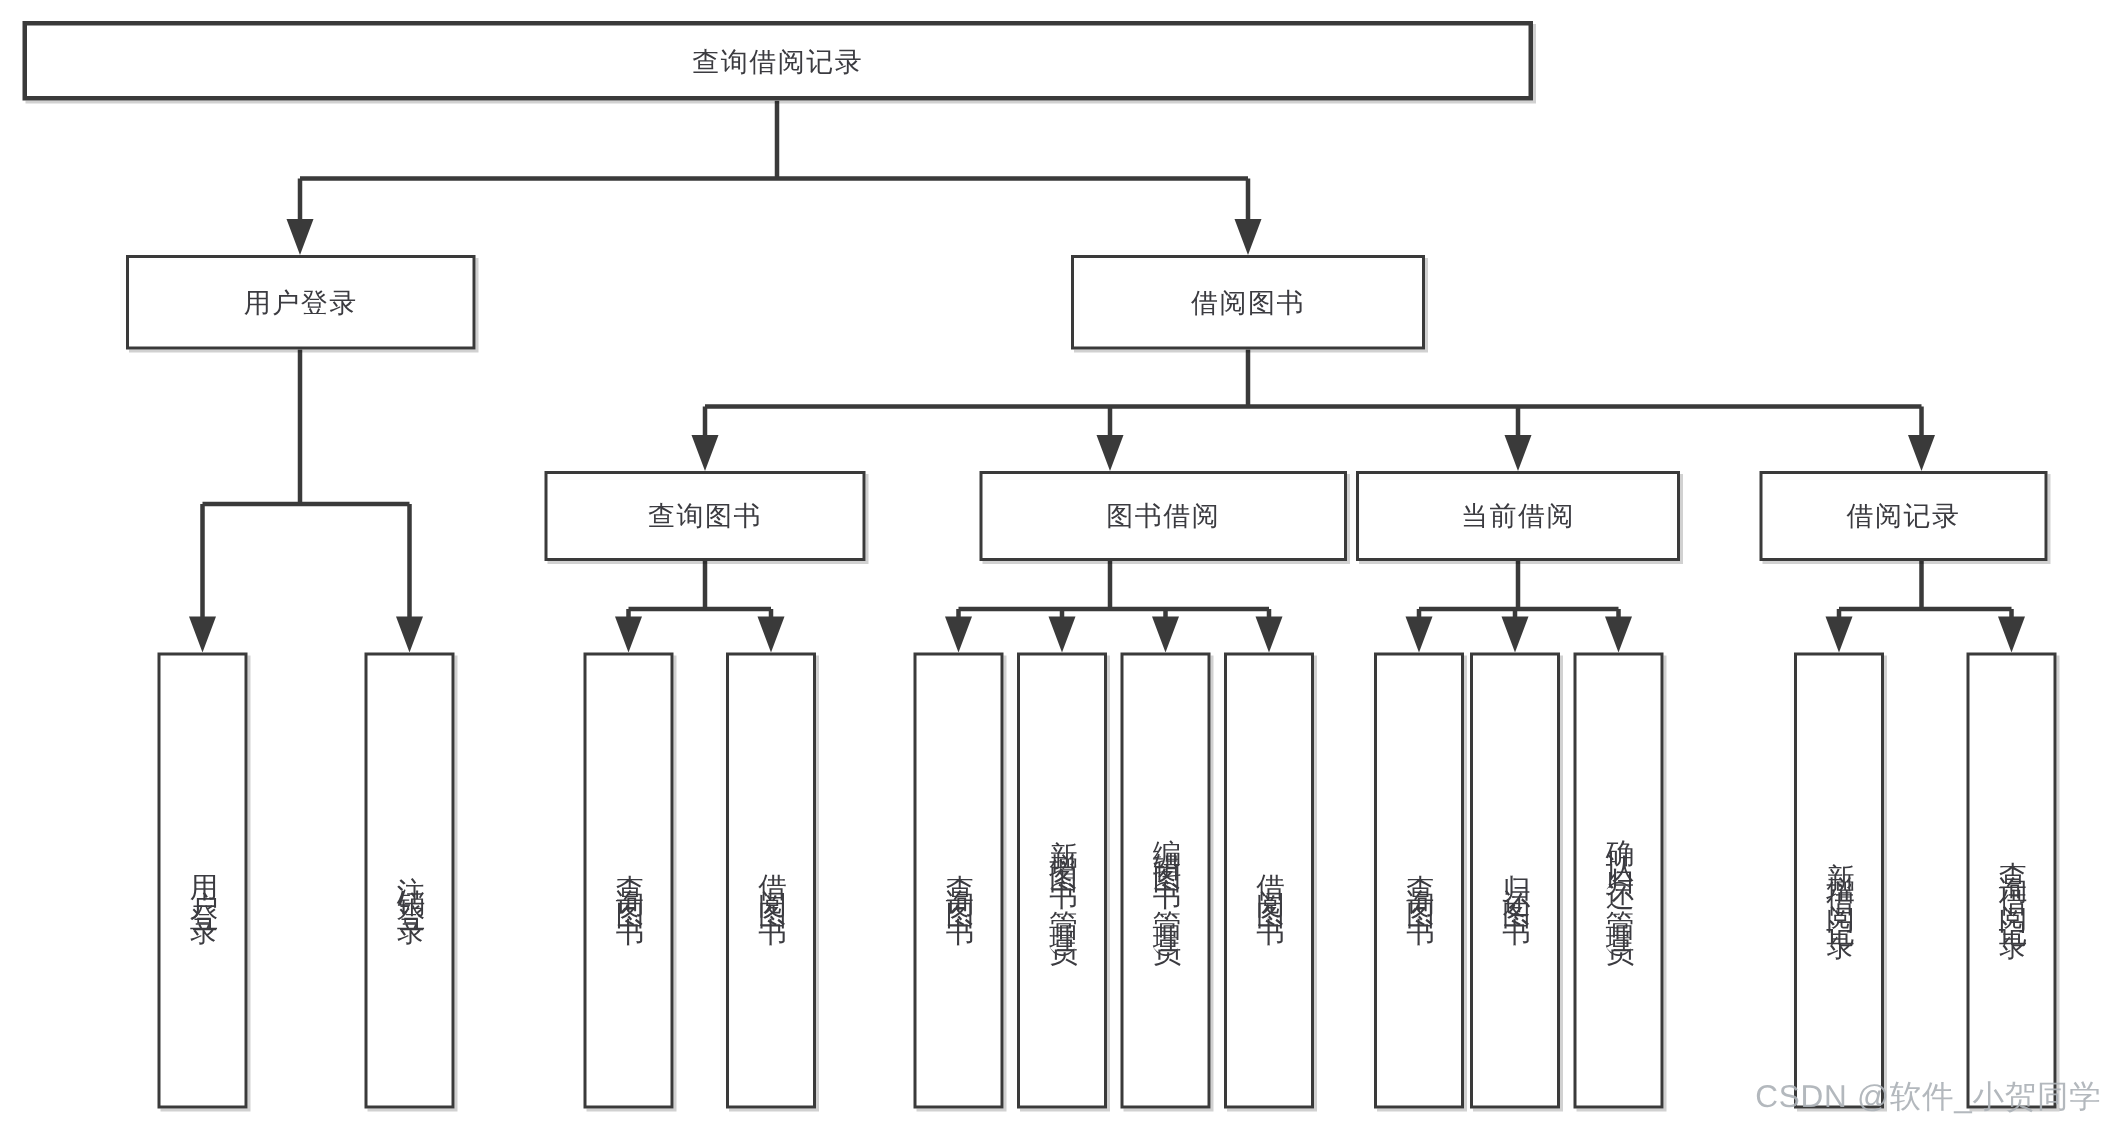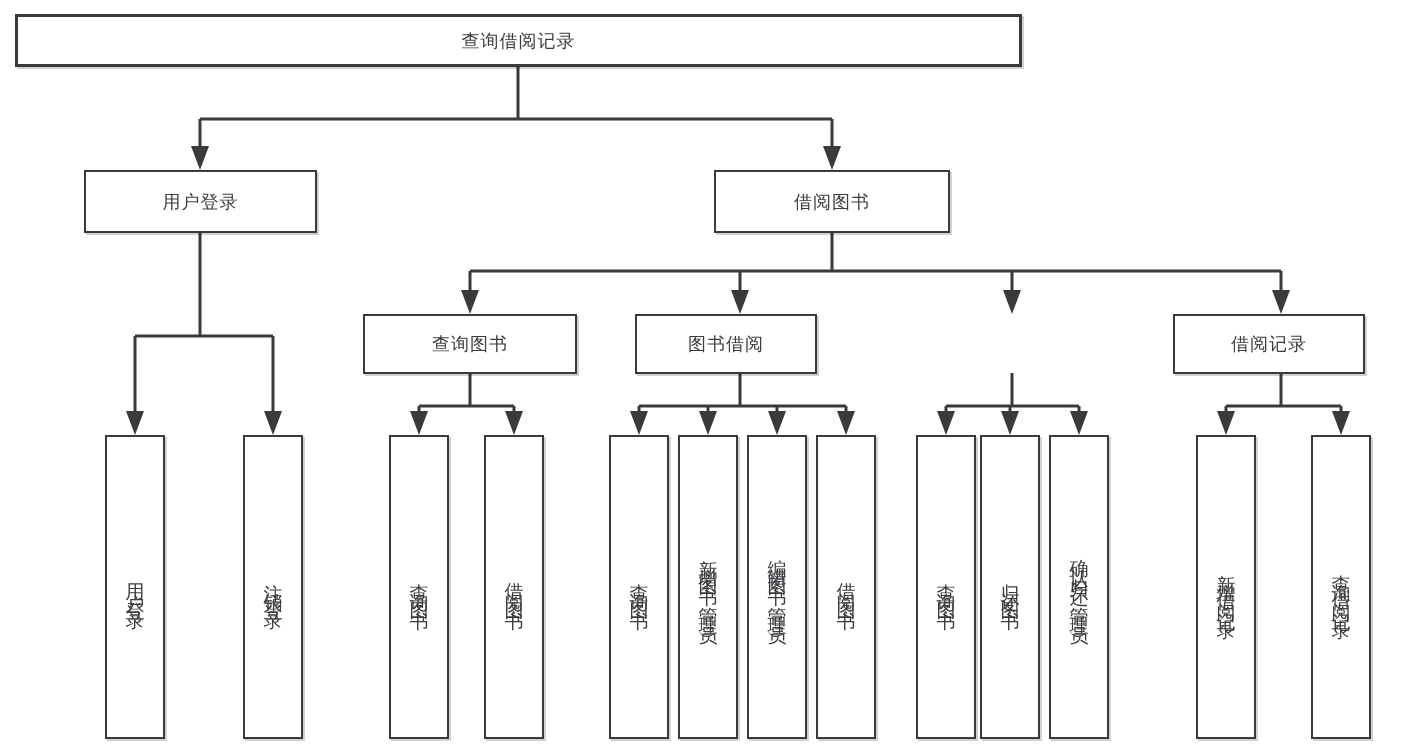--- a/index.html
+++ b/index.html
@@ -90,22 +90,25 @@
   <div class="node" style="left:84px;top:170px;width:233px;height:63px">
     <span class="hlabel">用户登录</span>
   </div>
   <div class="node" style="left:714px;top:170px;width:236px;height:63px">
     <span class="hlabel">借阅图书</span>
   </div>
 
   <div class="node" style="left:363px;top:314px;width:214px;height:60px">
     <span class="hlabel">查询图书</span>
   </div>
-  <div class="node" style="left:635px;top:314px;width:182px;height:60px">
+  <div class="node" style="left:653px;top:314px;width:245px;height:60px">
     <span class="hlabel">图书借阅</span>
+  </div>
+  <div class="node" style="left:904px;top:314px;width:216px;height:60px">
+    <span class="hlabel">当前借阅</span>
   </div>
   <div class="node" style="left:1173px;top:314px;width:192px;height:60px">
     <span class="hlabel">借阅记录</span>
   </div>
 
   <div class="node" style="left:105px;top:435px;width:60px;height:304px">
     <span class="vlabel">用户登录</span>
   </div>
   <div class="node" style="left:243px;top:435px;width:60px;height:304px">
     <span class="vlabel">注销登录</span>
@@ -141,14 +144,15 @@
     <span class="vlabel">确认归还（管理员）</span>
   </div>
 
   <div class="node" style="left:1196px;top:435px;width:60px;height:304px">
     <span class="vlabel">新增借阅记录</span>
   </div>
   <div class="node" style="left:1311px;top:435px;width:60px;height:304px">
     <span class="vlabel">查询借阅记录</span>
   </div>
 
+  <div class="watermark">CSDN @软件_小贺同学</div>
 
 </div>
 
 </body></html>

